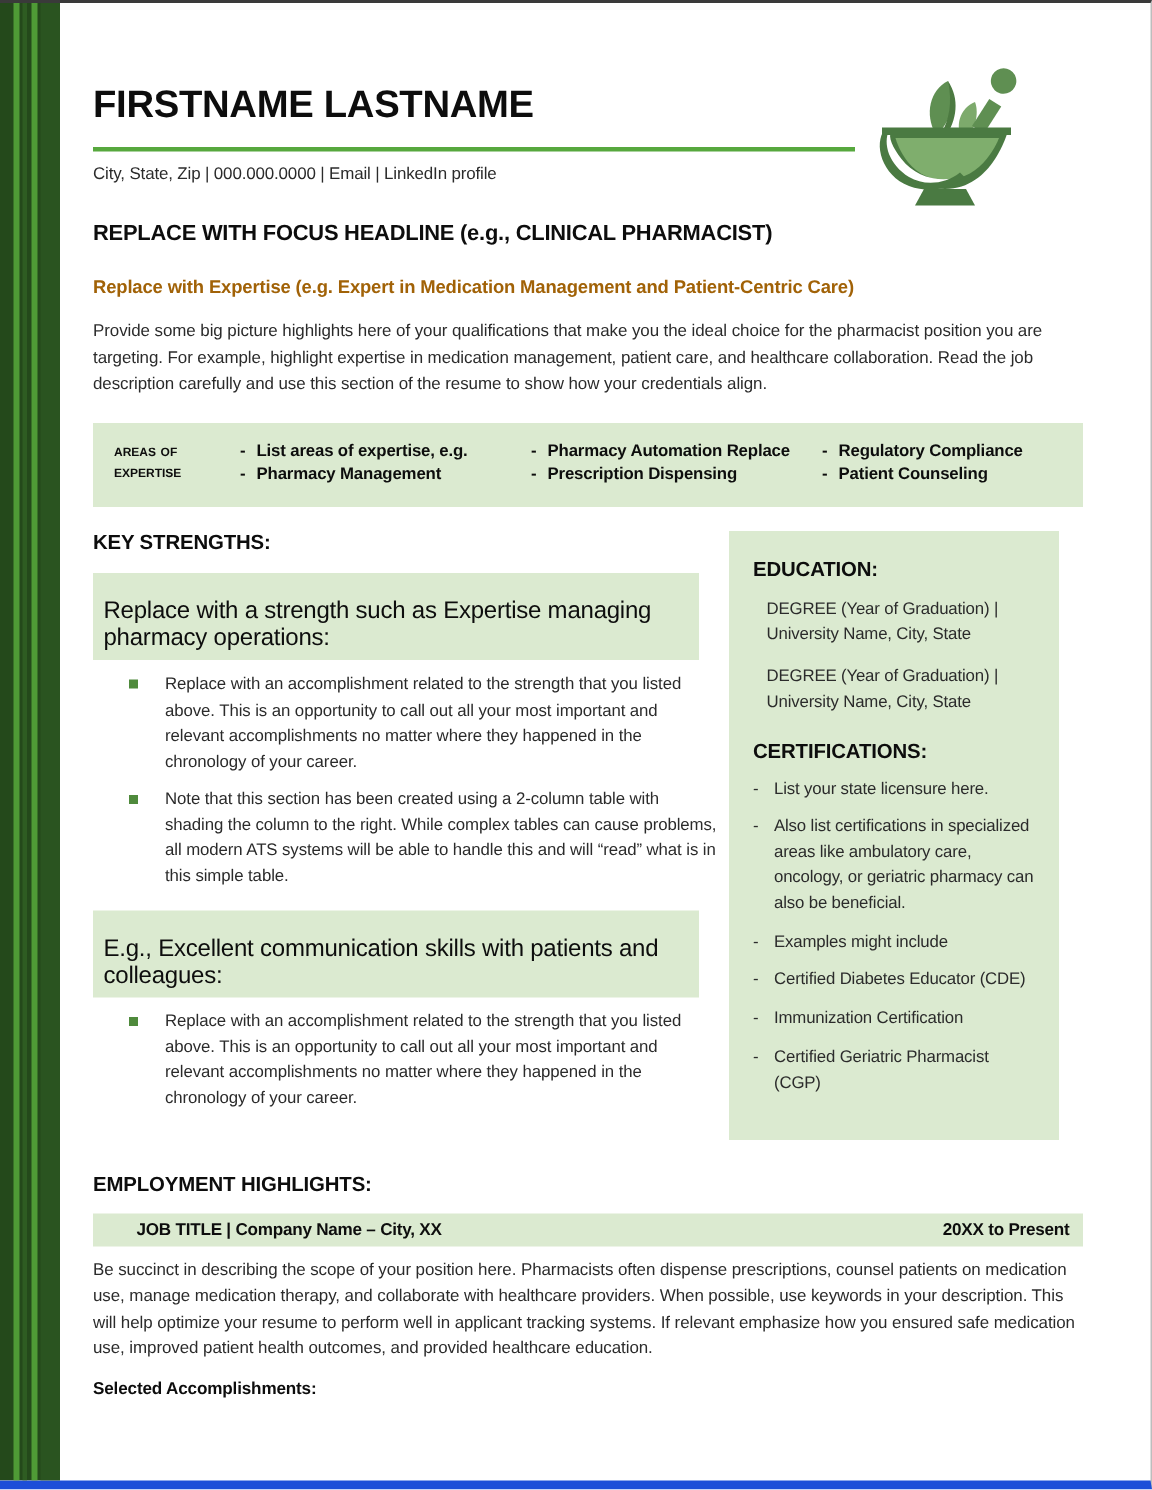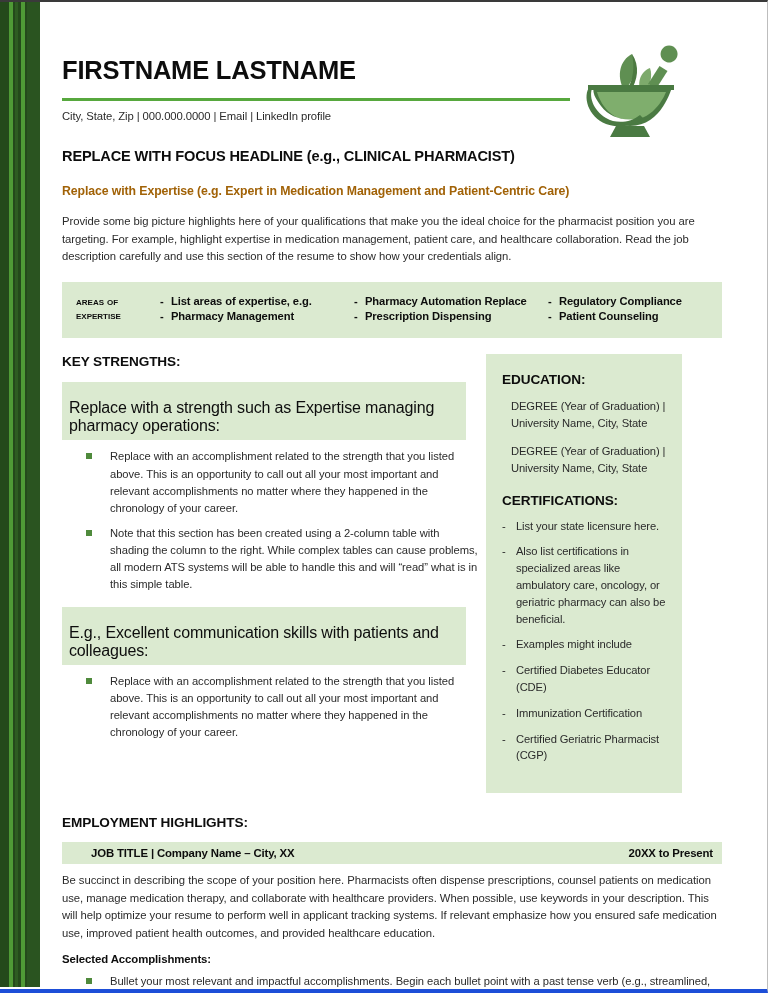--- a/index.html
+++ b/index.html
@@ -7,21 +7,21 @@
     width: 768px; height: 993px;
     background: #ffffff;
     font-family: "Liberation Sans", sans-serif;
   }
   .page {
     position: relative;
     width: 768px; height: 993px;
     background: #ffffff;
     border-top: 2px solid #3a3a3a;
     border-right: 1px solid #bdbdbd;
-    border-bottom: 4px solid #1d4ed8;
+    border-bottom: 6px solid #1d4ed8;
     overflow: hidden;
   }
 
   
   .stripe-band {
     position: absolute; left: 0; top: 0;
     width: 40px; height: 985px;
     background: #24491b;
   }
   .stripe { position: absolute; top: 0; height: 100%; }
@@ -168,21 +168,21 @@
     position: absolute;
     left: 2px; top: 5px;
     width: 6px; height: 6px;
     background: #4f8a3c;
   }
 
   
   .sidebar {
     background: #dbead0;
     padding: 18px 16px 20px 16px;
-    width: 196px;
+    width: 220px;
   }
   .sb-title {
     font-size: 13.6px;
     font-weight: bold;
     color: #0d0d0d;
     letter-spacing: -0.1px;
   }
   .sb-title.second { margin-top: 16px; }
   .sb-entry {
     margin-top: 11px;
@@ -371,21 +371,17 @@
     <div class="job-bar">
       <div class="job-head">JOB TITLE | Company Name – City, XX</div>
       <div class="job-dates">20XX to Present</div>
     </div>
 
     <div class="job-para">Be succinct in describing the scope of your position here. Pharmacists often dispense prescriptions, counsel patients on medication use, manage medication therapy, and collaborate with healthcare providers. When possible, use keywords in your description. This will help optimize your resume to perform well in applicant tracking systems. If relevant emphasize how you ensured safe medication use, improved patient health outcomes, and provided healthcare education.</div>
 
     <div class="sel-acc">Selected Accomplishments:</div>
 
     <div class="emp-bullets">
-      <div class="bullet-item">
-        <span class="sq"></span>
-        <span>Bullet your most relevant and impactful accomplishments. Begin each bullet point with a past tense verb (e.g., streamlined, improved, strengthened). The following questions will help you identify accomplishments.</span>
-      </div>
 
     </div>
 
   </div>
 </div>
 
 </body></html>

